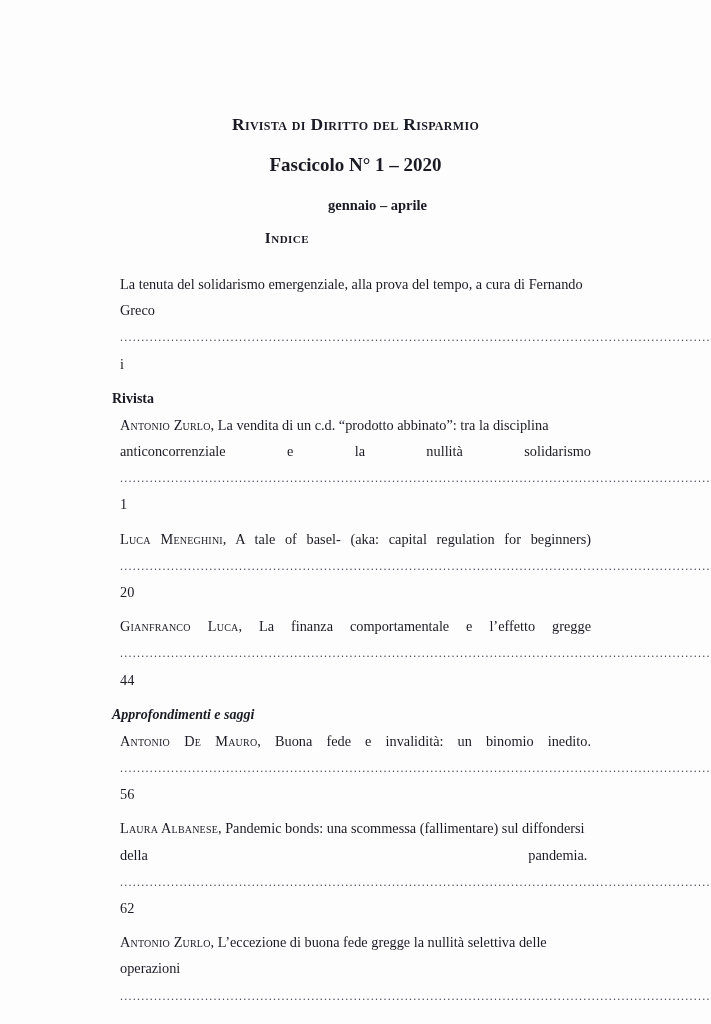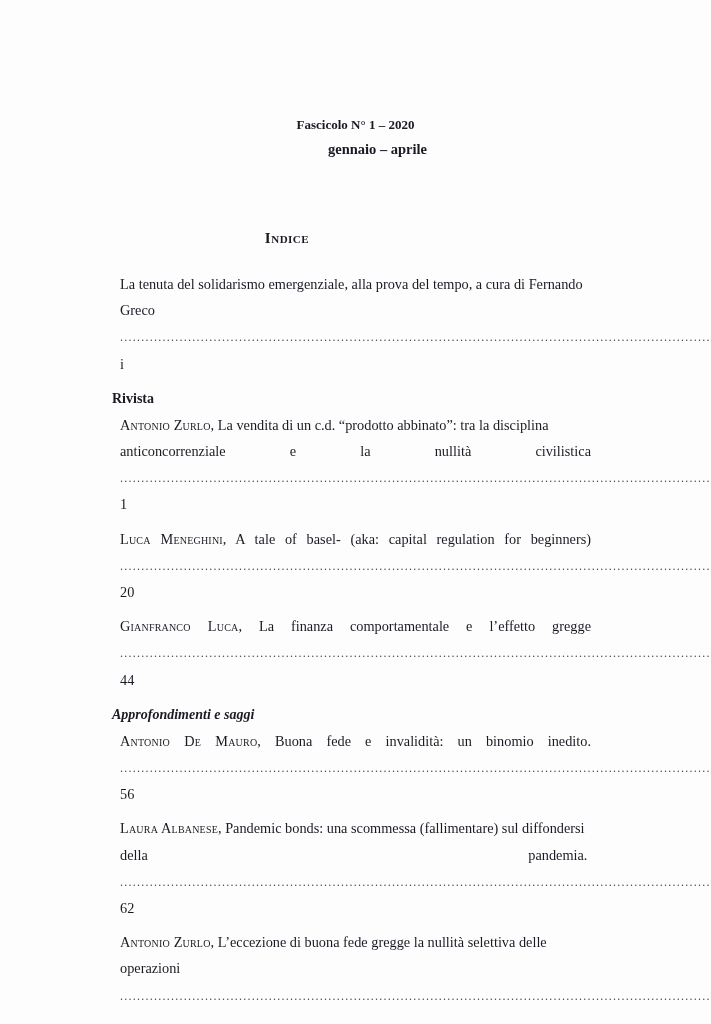--- a/index.html
+++ b/index.html
@@ -34,23 +34,23 @@
   .journal-title {
     font-weight: bold;
     font-size: 17.5px;
     font-variant: small-caps;
     letter-spacing: 0.3px;
     line-height: 24px;
     margin: 0;
   }
   .issue-line {
     font-weight: bold;
-    font-size: 13px;
+    font-size: 19px;
     line-height: 25px;
-    margin: 0;
+    margin: 16px;
   }
   .months-line {
     font-weight: bold;
     font-size: 14.5px;
     line-height: 24px;
     margin: 0;
     padding-left: 44px;
   }
 
   
@@ -137,20 +137,21 @@
     font-size: 14.3px;
     white-space: pre;
   }
 </style>
 </head>
 <body>
 
 <div class="page">
 
   <div class="masthead">
+    <div class="journal-title">Rivista di Diritto del Risparmio</div>
     <div class="issue-line">Fascicolo N° 1 – 2020</div>
     <div class="months-line">gennaio – aprile</div>
   </div>
 
   <div class="toc-heading">Indice</div>
 
   <div class="toc">
 
 
     <div class="entry tight">
@@ -160,21 +161,21 @@
         <span class="dots">...........................................................................................................................................................................................................................</span>
         <span class="pageno">i</span>
       </span>
     </div>
 
     <div class="section-title spaced">Rivista</div>
 
     <div class="entry tight">
       <span class="author">Antonio Zurlo</span><span>, La vendita di un c.d. “prodotto abbinato”: tra la disciplina</span>
       <span class="tail line-last">
-        <span class="txt">anticoncorrenziale e la nullità civilistica</span>
+        <span class="txt">anticoncorrenziale e la nullità solidarismo</span>
         <span class="dots">...........................................................................................................................................................................................................................</span>
         <span class="pageno">1</span>
       </span>
     </div>
 
     <div class="entry gap">
       <span class="tail line-last">
         <span class="txt"><span class="author">Luca Meneghini</span><span>, A tale of basel- (aka: capital regulation for beginners)</span></span>
         <span class="dots">...........................................................................................................................................................................................................................</span>
         <span class="pageno">20</span>

